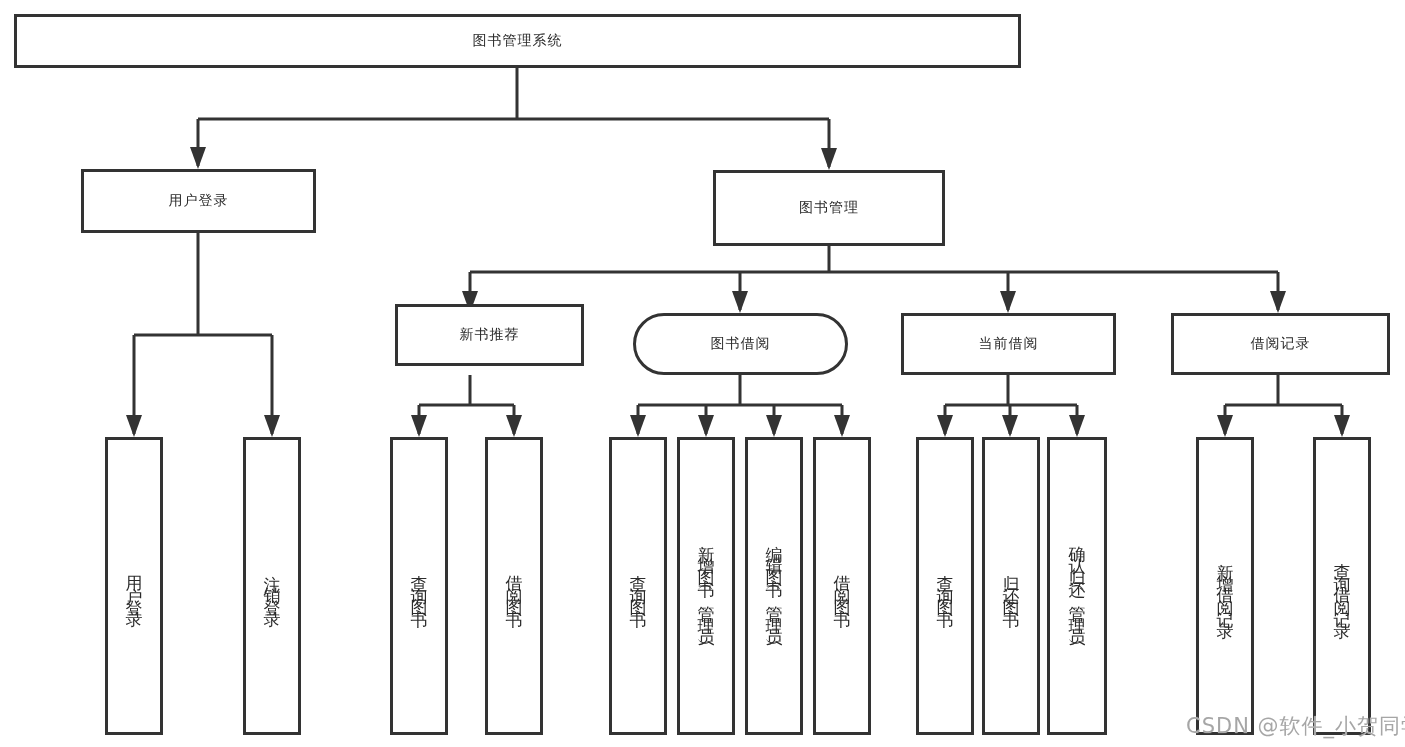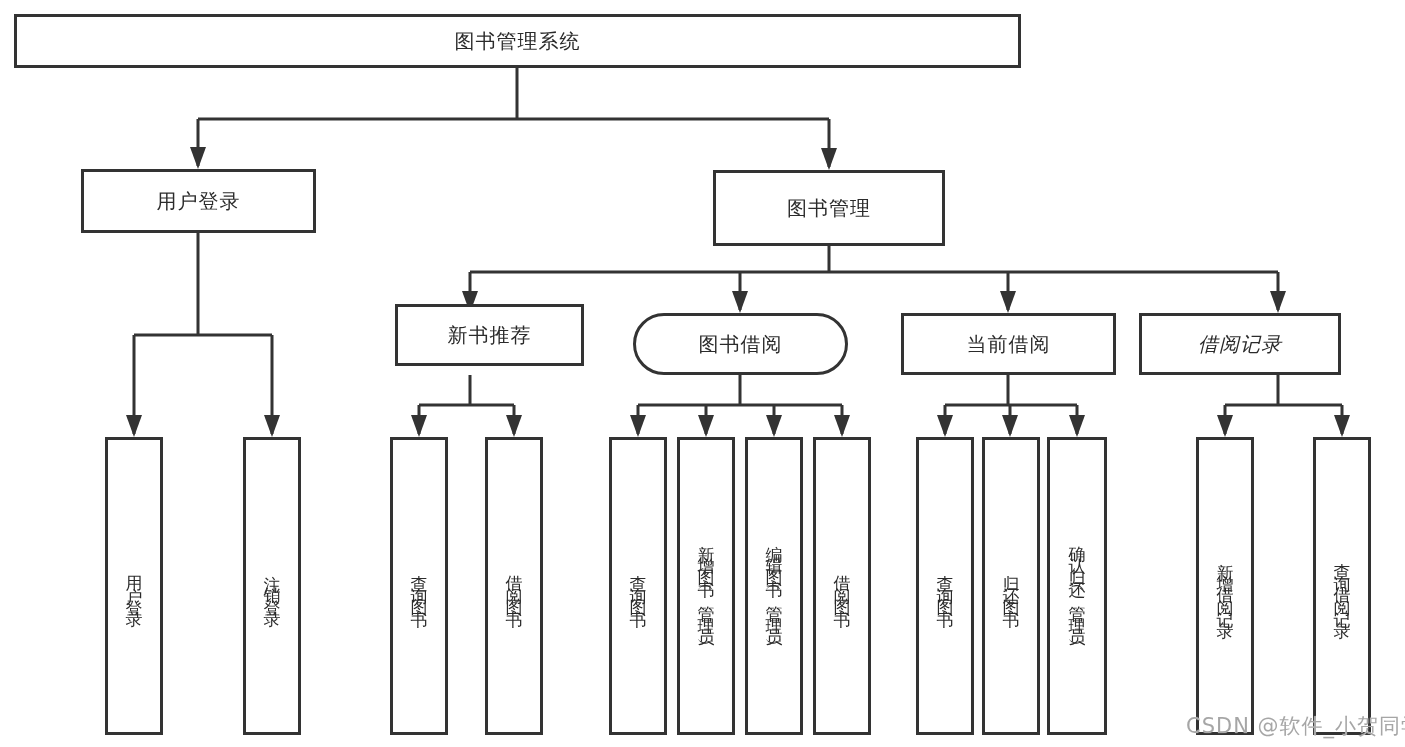--- a/index.html
+++ b/index.html
@@ -26,21 +26,21 @@
     position: absolute;
     box-sizing: border-box;
     background: #ffffff;
     border: 3px solid #333333;
     display: flex;
     align-items: center;
     justify-content: center;
     color: #2b2b2b;
   }
   .node.h span {
-    font-size: 20px;
+    font-size: 14px;
     letter-spacing: 1px;
     white-space: nowrap;
   }
   .node.v span {
     writing-mode: vertical-rl;
     text-orientation: mixed;
     font-size: 17px;
     letter-spacing: 12px;
     line-height: 1;
     white-space: nowrap;
@@ -114,21 +114,21 @@
 
   <div class="node h" style="left:363px; top:304px; width:189px; height:62px;margin-left:32px;">
     <span>新书推荐</span>
   </div>
   <div class="node h" style="left:633px; top:313px; width:215px; height:62px;border-radius:31px;">
     <span>图书借阅</span>
   </div>
   <div class="node h" style="left:901px; top:313px; width:215px; height:62px;">
     <span>当前借阅</span>
   </div>
-  <div class="node h" style="left:1139px; top:313px; width:202px; height:62px;font-style:italic;">
+  <div class="node h" style="left:1171px; top:313px; width:219px; height:62px;">
     <span>借阅记录</span>
   </div>
 
   <div class="node v" style="left:105px; top:437px; width:58px; height:298px;">
     <span>用户登录</span>
   </div>
   <div class="node v" style="left:243px; top:437px; width:58px; height:298px;">
     <span>注销登录</span>
   </div>
 

